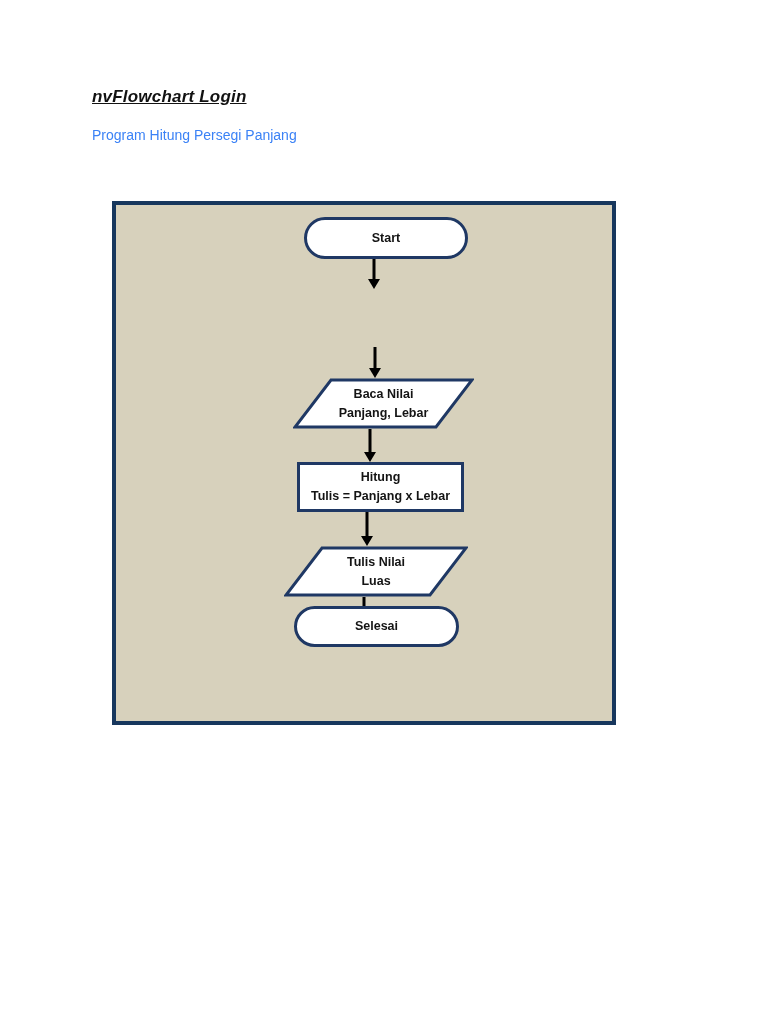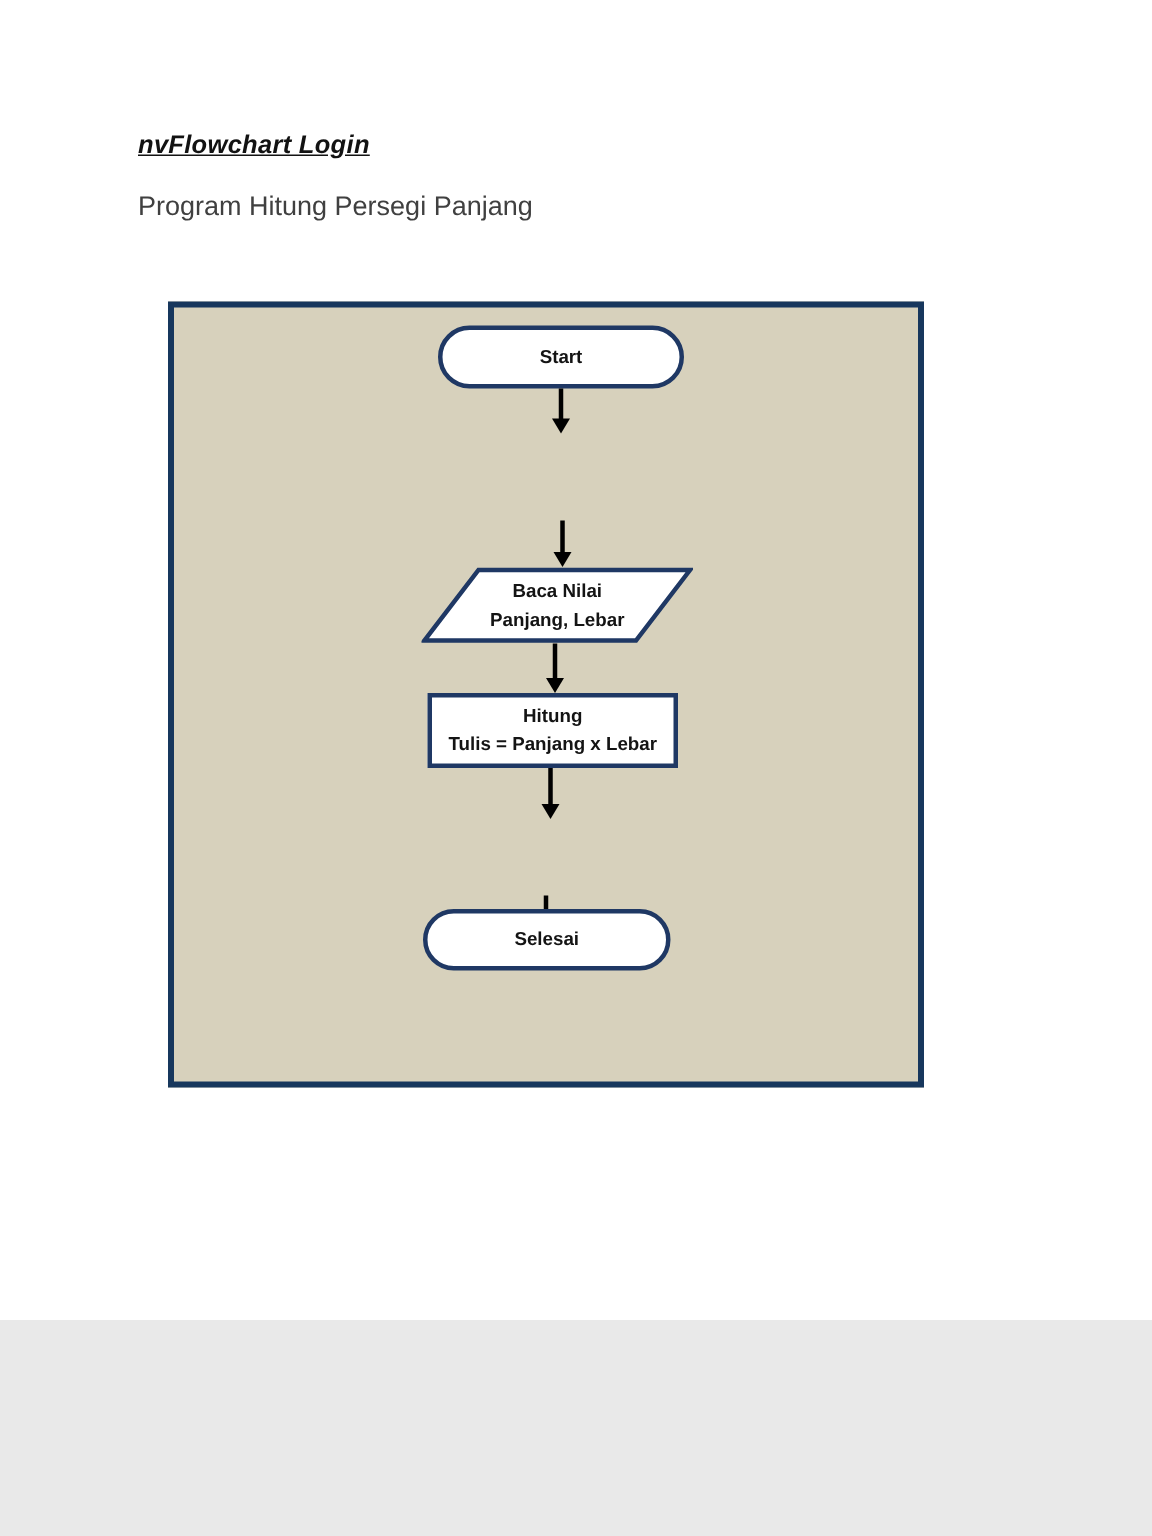--- a/index.html
+++ b/index.html
@@ -6,38 +6,38 @@
     --canvas-bg:#d7d1bc;
     --canvas-border:#17375d;
     --shape-border:#1f3864;
     --shape-fill:#ffffff;
     --arrow:#000000;
     --text:#1c1c1c;
   }
   *{margin:0;padding:0;box-sizing:border-box;}
   html,body{background:#e9e9e9;}
   .page{
-    position:relative;width:768px;height:880px;background:#ffffff;
+    position:relative;width:768px;height:1024px;background:#ffffff;
     font-family:"Liberation Sans",sans-serif;color:var(--text);
     overflow:hidden;margin:0 auto;
   }
   .doc-title{
     position:absolute;left:92px;top:87px;
     font-size:17px;font-weight:bold;font-style:italic;
     text-decoration:underline;color:#121212;letter-spacing:.2px;
   }
   .doc-subtitle{
     position:absolute;left:92px;top:127px;
-    font-size:18px;font-weight:normal;color:#404040;
+    font-size:14px;font-weight:normal;color:#3b82f6;
   }
   .canvas{
     position:absolute;left:112px;top:201px;width:504px;height:524px;
     background:var(--canvas-bg);border:4px solid var(--canvas-border);
   }
-  .node{position:absolute;}
+  .node{position:absolute;margin-left:12px;}
   .node-label{
     position:absolute;inset:0;display:flex;flex-direction:column;
     align-items:center;justify-content:center;
     font-weight:bold;font-size:12.5px;line-height:19px;color:#141414;
     text-align:center;pointer-events:none;
   }
   .stadium{
     position:absolute;inset:0;background:var(--shape-fill);
     border:3px solid var(--shape-border);border-radius:9999px;
   }
@@ -123,20 +123,29 @@
         <span>Hitung</span>
         <span>Tulis = Panjang x Lebar</span>
       </div>
     </div>
 
     <div class="arrow a4">
       <div class="shaft"></div>
       <div class="head"></div>
     </div>
 
+    <div class="node n-tulis">
+      <svg class="shape-svg" width="184" height="51" viewBox="0 0 184 51">
+        <polygon points="38,2 182,2 146,49 2,49"></polygon>
+      </svg>
+      <div class="node-label">
+        <span>Tulis Nilai</span>
+        <span>Luas</span>
+      </div>
+    </div>
 
     <div class="arrow a5">
       <div class="shaft"></div>
       <div class="head"></div>
     </div>
 
     <div class="node n-selesai">
       <div class="stadium"></div>
       <div class="node-label">
         <span>Selesai</span>

